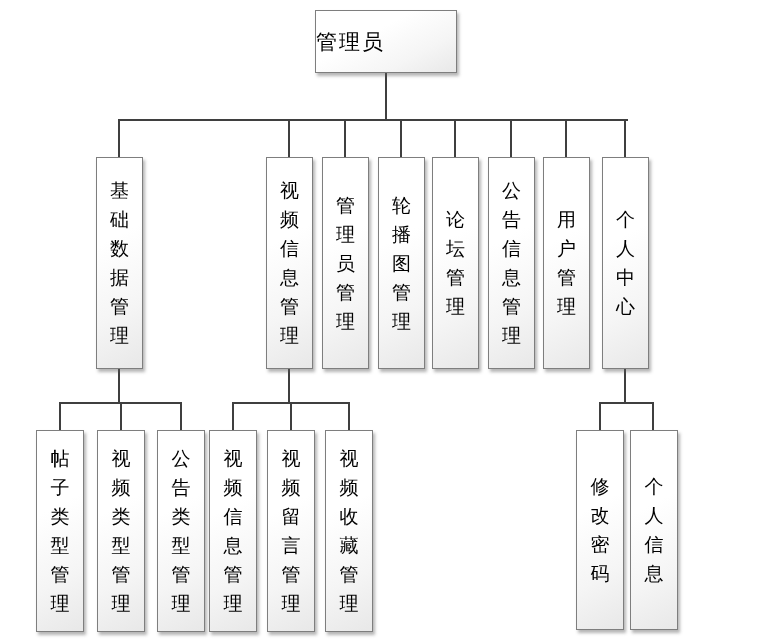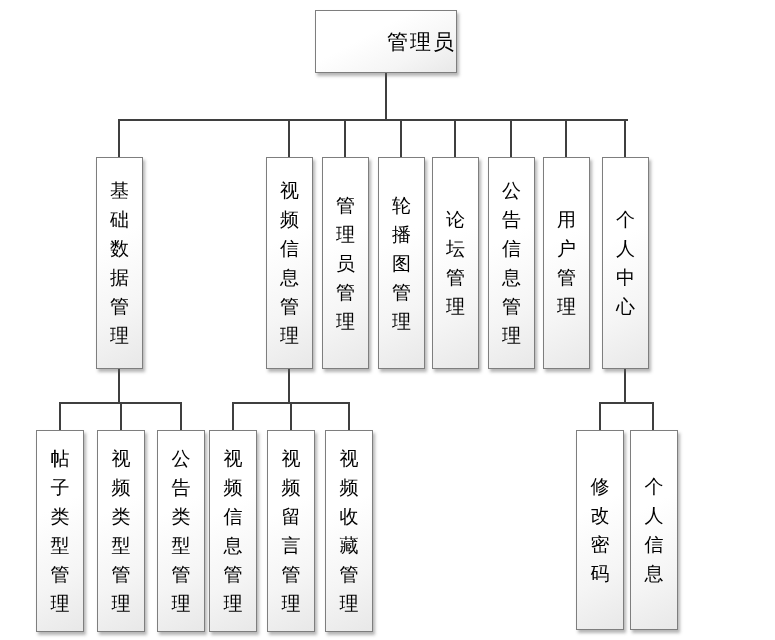--- a/index.html
+++ b/index.html
@@ -21,21 +21,21 @@
   }
   .node {
     position: absolute;
     box-sizing: border-box;
     border: 1px solid #7e7e7e;
     background: linear-gradient(152deg, #ffffff 38%, #f5f5f5 72%, #e8e8e8 100%);
     box-shadow: 2px 3px 3px rgba(90,90,90,0.45);
     color: #000000;
     display: flex;
     align-items: center;
-    justify-content: flex-end;
+    justify-content: flex-start;
   }
   .root-node {
     font-size: 21px;
     letter-spacing: 2px;
   }
   .vtext {
     display: flex;
     flex-direction: column;
     align-items: center;
     justify-content: center;

